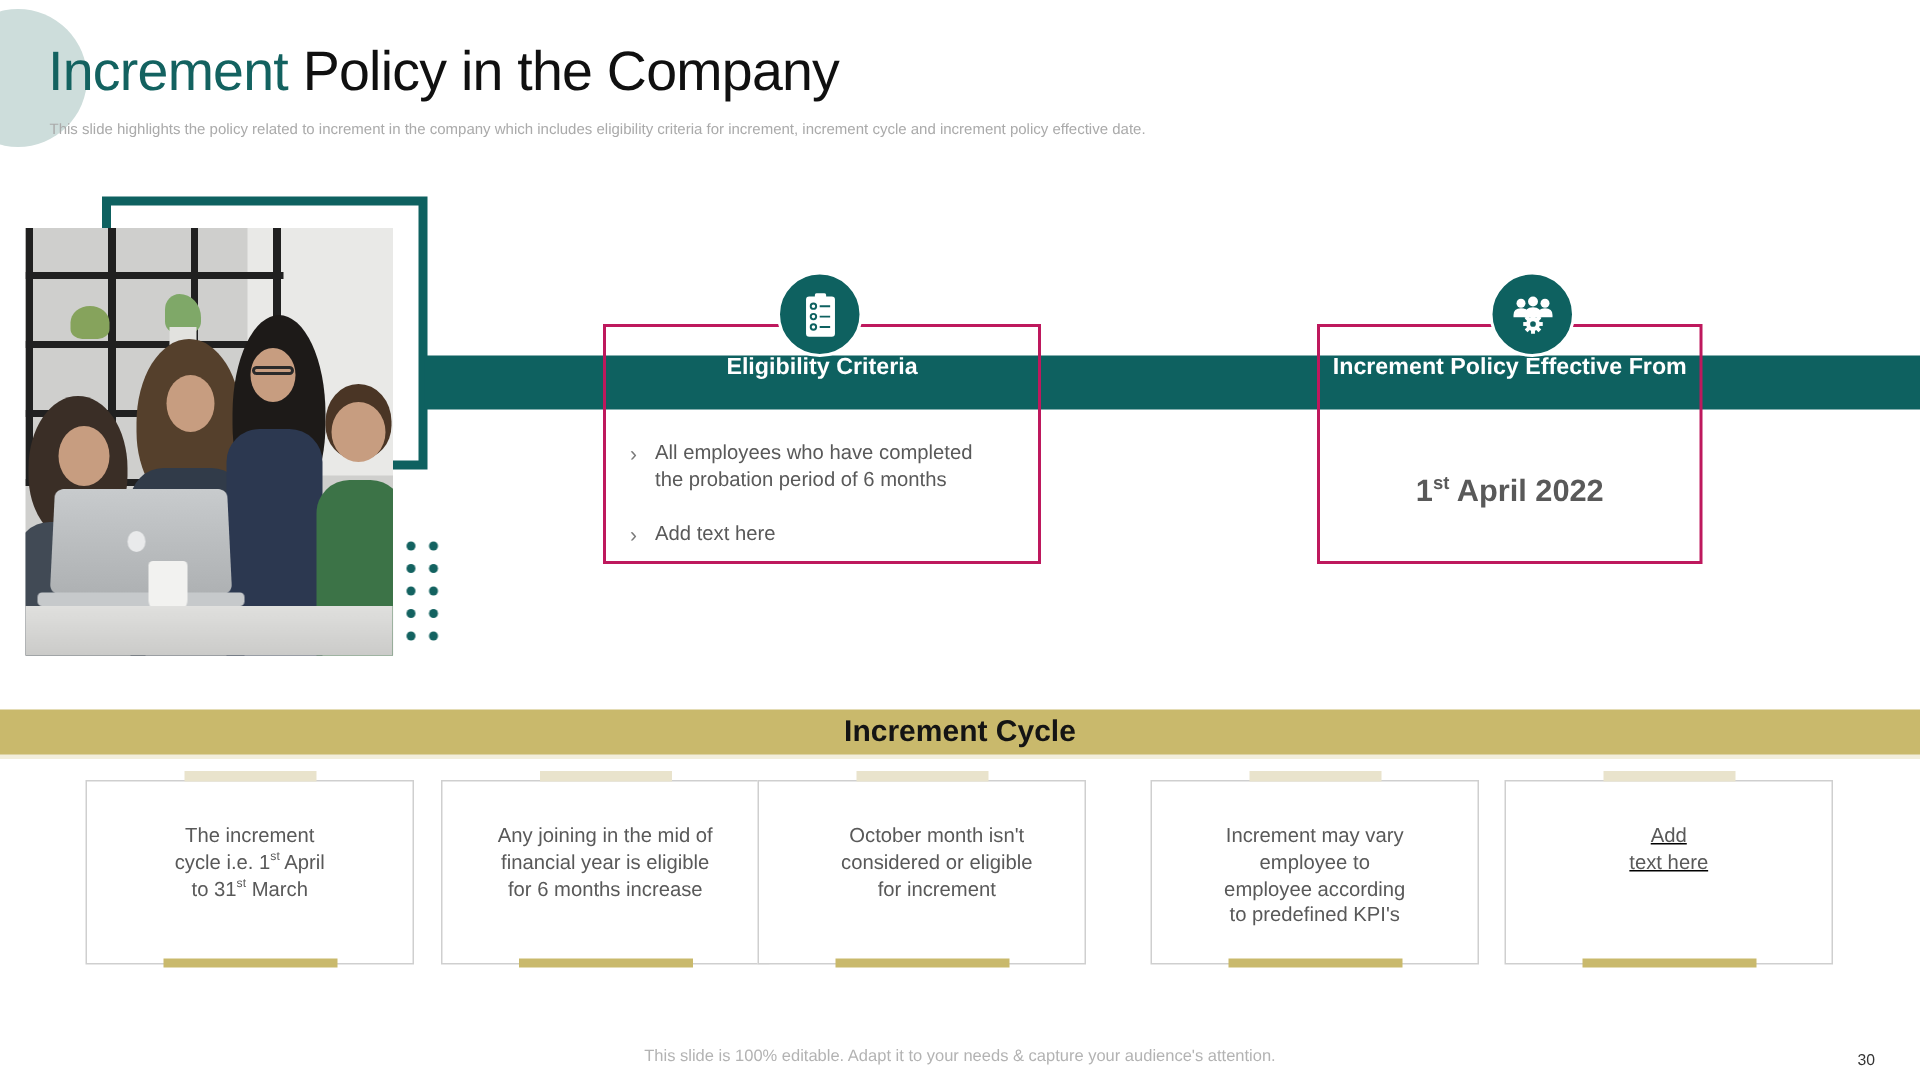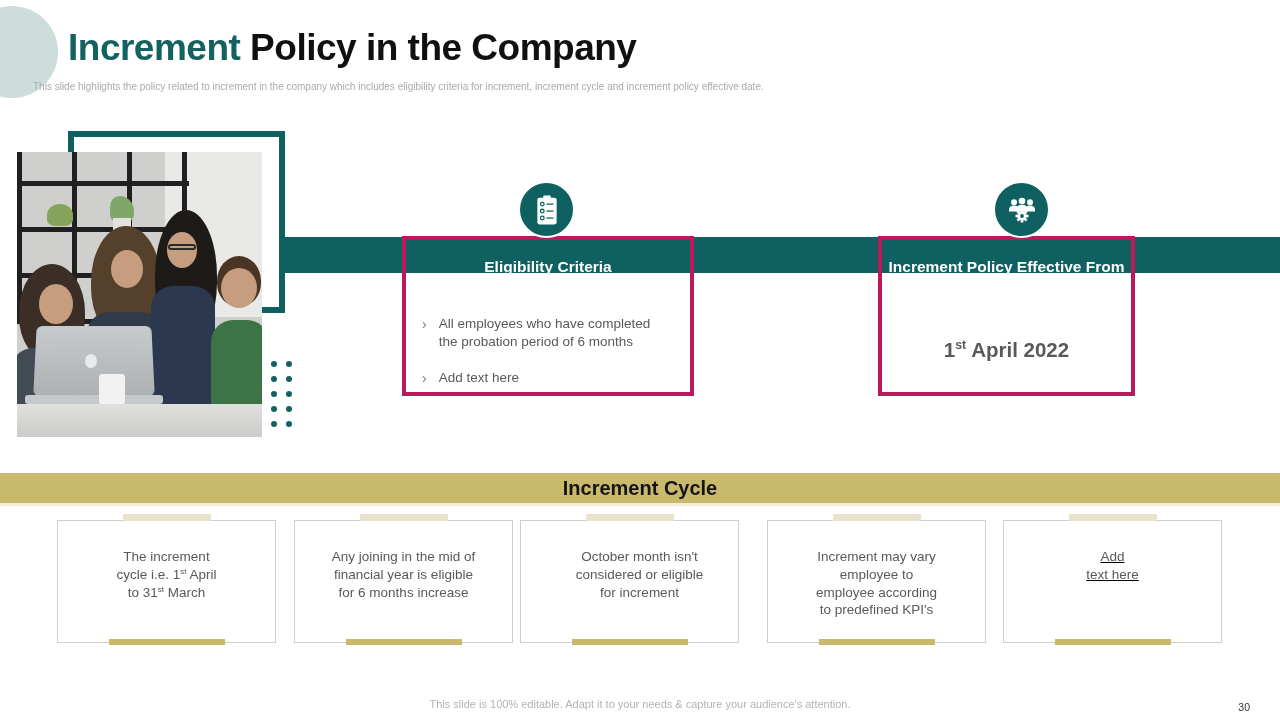--- a/index.html
+++ b/index.html
@@ -4,21 +4,21 @@
 <style>
   * { margin:0; padding:0; box-sizing:border-box; }
   body { background:#888; font-family:"Liberation Sans", sans-serif; }
   .slide { position:relative; width:1280px; height:720px; background:#fff; overflow:hidden; margin:0 auto; }
   .abs { position:absolute; }
 
   
   .decor-circle { left:-34px; top:6px; width:92px; height:92px; border-radius:50%; background:#cddddb; }
 
   
-  .title { left:32px; top:27px; font-size:37px; font-weight:bold; letter-spacing:-0.5px; white-space:nowrap;margin-left:36px; }
+  .title { left:32px; top:27px; font-size:37px; font-weight:normal; letter-spacing:-0.5px; white-space:nowrap; }
   .title .accent { color:#136260; }
   .title .rest { color:#101010; }
   .subtitle { left:33px; top:81px; font-size:10px; color:#aaaaaa; white-space:nowrap; }
 
   
   .frame-square { left:68px; top:131px; width:217px; height:182px; border:6px solid #0e6160; z-index:0; }
   .photo { left:17px; top:152px; width:245px; height:285px; background:#cfcfcd; overflow:hidden; z-index:1; }
   .photo .wall { position:absolute; left:148px; top:0; width:97px; height:165px; background:#e9e9e7; }
   .photo .shelf { position:absolute; left:0; top:0; width:172px; height:172px;
       background-image:
@@ -35,21 +35,21 @@
   .photo .apple-dot { position:absolute; left:68px; top:202px; width:12px; height:14px; background:#e9eaeb; border-radius:50%; }
   .photo .laptop-base { position:absolute; left:8px; top:243px; width:138px; height:9px; background:#c6c9cb; border-radius:3px; }
   .photo .mug { position:absolute; left:82px; top:222px; width:26px; height:34px; background:#f2f2f0; border-radius:3px 3px 8px 8px; }
   .photo .table { position:absolute; left:0; top:252px; width:245px; height:33px; background:linear-gradient(180deg,#e0e0de,#cbcbc9); }
 
   .dots-grid { left:271px; top:361px; display:grid; grid-template-columns:6px 6px; grid-column-gap:9px; grid-row-gap:9px; z-index:2; }
   .dot { width:6px; height:6px; border-radius:50%; background:#136260; }
 
   
   .band-teal { left:283px; top:237px; width:997px; height:36px; background:#0e6160; z-index:1; }
-  .info-box { top:236px; height:160px; border:4px solid #be185d; background:transparent; z-index:2; }
+  .info-box { top:216px; height:160px; border:2px solid #be185d; background:transparent; z-index:2; }
   .info-box.left { left:402px; width:292px; }
   .info-box.right { left:878px; width:257px; }
   .info-header { margin-top:8px; height:37px; display:flex; align-items:center; justify-content:center;
       color:#fff; font-weight:bold; font-size:15.5px; white-space:nowrap; }
   .elig-list { padding:30px 14px 0 16px; }
   .elig-item { display:flex; font-size:13.5px; color:#595959; line-height:1.33; }
   .elig-item + .elig-item { margin-top:18px; }
   .bullet { color:#7a7a7a; margin-right:12px; font-size:14px; }
   .elig-text { white-space:pre-line; }
   .date-wrap { padding-top:53px; text-align:center; }
@@ -64,21 +64,21 @@
   
   .band-gold { left:0; top:473px; width:1280px; height:33px; background:#c9b96c; border-bottom:3px solid #f2eedb;
       display:flex; align-items:center; justify-content:center; z-index:1; }
   .band-gold-label { font-size:20px; font-weight:bold; color:#141414; }
 
   
   .cycle-box { top:520px; width:219px; height:123px; border:1px solid #cfcfcf; background:#fff; z-index:2; }
   .cycle-box .tab { position:absolute; top:-7px; left:50%; transform:translateX(-50%); width:88px; height:7px; background:#e9e3cc; }
   .cycle-box .bar { position:absolute; bottom:-3px; left:50%; transform:translateX(-50%); width:116px; height:6px; background:#c9b96c; }
   .cycle-text { margin-top:27px; padding:0 10px; text-align:center; font-size:13.5px; color:#595959; line-height:1.32; white-space:pre-line; }
-  .cb1 { left:57px; } .cb2 { left:294px; } .cb3 { left:520px;padding-left:20px; } .cb4 { left:767px; } .cb5 { left:1003px;text-decoration:underline; }
+  .cb1 { left:57px; } .cb2 { left:294px; } .cb3 { left:505px;padding-left:20px; } .cb4 { left:767px; } .cb5 { left:1003px;text-decoration:underline; }
 
   
   .footer-note { left:0; width:1280px; bottom:10px; text-align:center; font-size:11px; color:#b3b3b3; }
   .page-number { right:30px; bottom:7px; font-size:10.5px; color:#333; }
 </style>
 </head>
 <body>
 
 <div class="slide">
 

